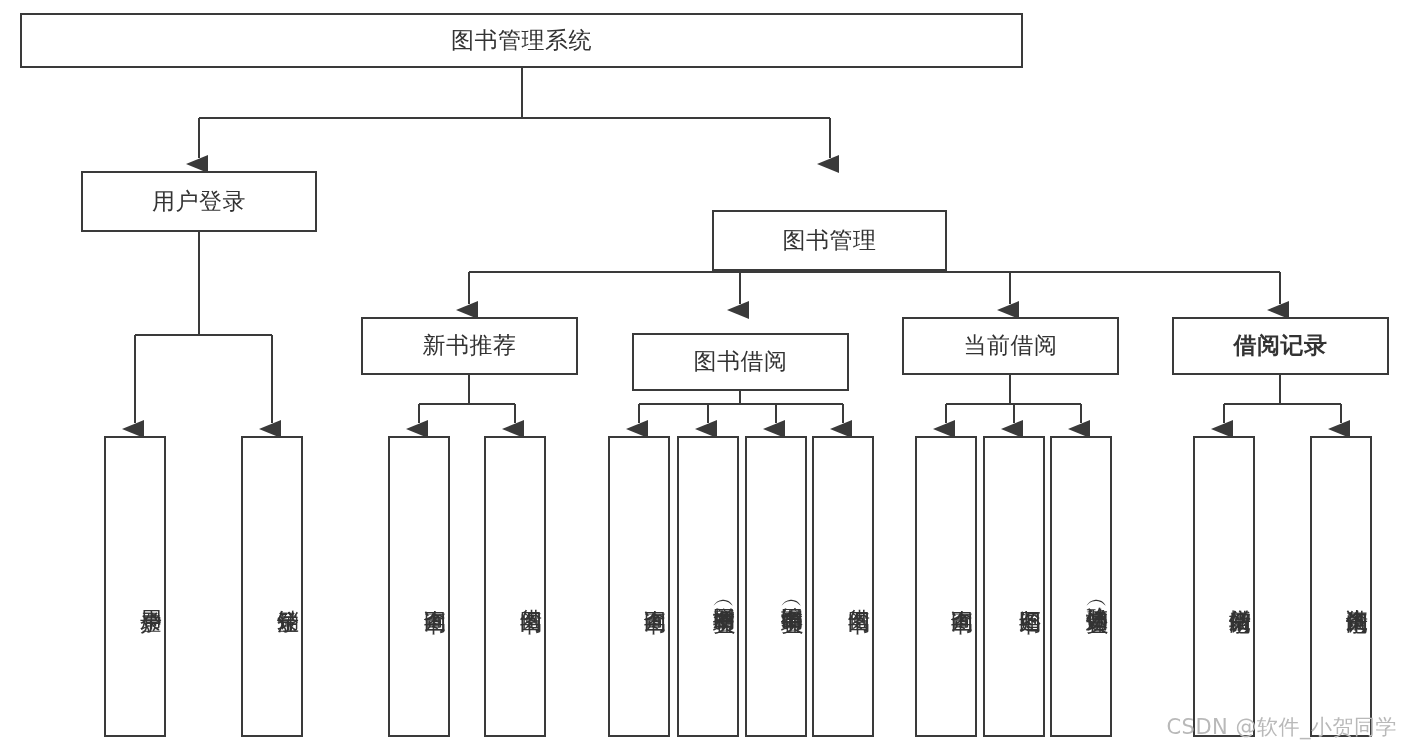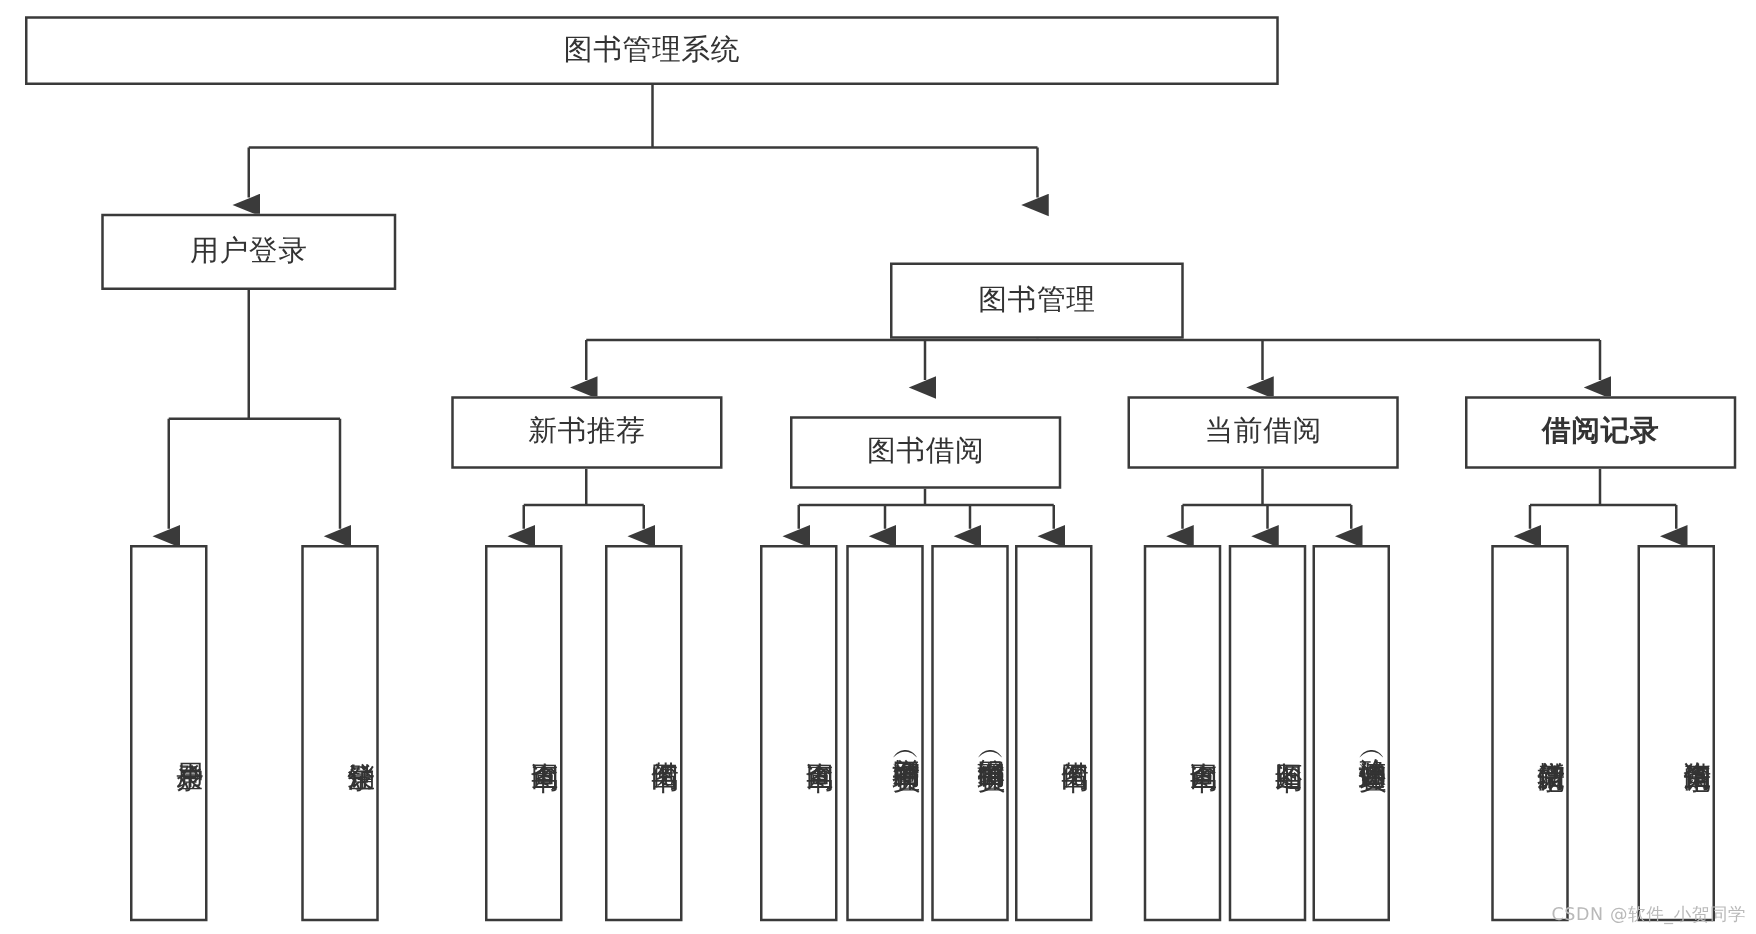--- a/index.html
+++ b/index.html
@@ -53,21 +53,21 @@
   }
   .node.vert .vtext {
     writing-mode: vertical-rl;
     text-orientation: upright;
     display: block;
   }
   #watermark {
     position: absolute;
     right: 8px;
     bottom: 6px;
-    font-size: 14px;
+    font-size: 21px;
     color: #b9b9b9;
     white-space: nowrap;
     letter-spacing: 0.5px;
   }
 </style>
 </head>
 <body>
 
 <div id="canvas">
 

